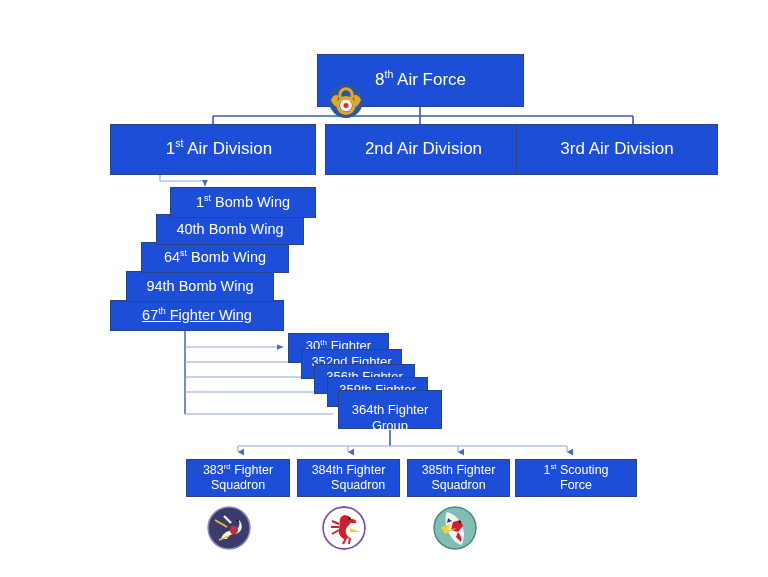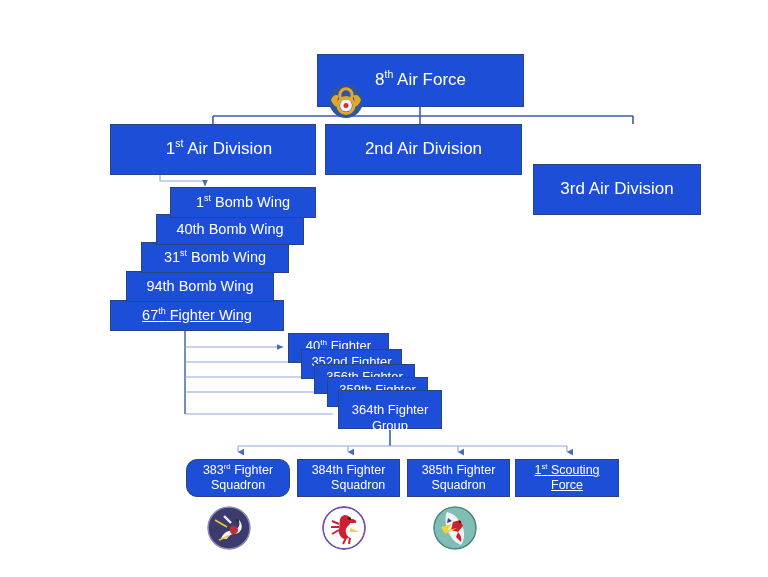--- a/index.html
+++ b/index.html
@@ -61,21 +61,21 @@
   }
 
   
   .division {
     top: 124px;
     height: 51px;
     font-size: 17px;
   }
   #div1 { left: 110px; width: 206px; padding-left: 12px; }
   #div2 { left: 325px; width: 197px; }
-  #div3 { left: 533px; width: 168px; margin-top: 40px; }
+  #div3 { left: 516px; width: 202px; }
 
   
   .wing {
     height: 31px;
     font-size: 14.5px;
   }
   #wing1 { left: 170px; top: 187px; width: 146px; z-index: 9; justify-content: center; }
   #wing2 { left: 156px; top: 214px; width: 148px; z-index: 8; }
   #wing3 { left: 141px; top: 242px; width: 148px; z-index: 7; }
   #wing4 { left: 126px; top: 271px; width: 148px; z-index: 6; }
@@ -96,24 +96,24 @@
     left: 338px; top: 390px; width: 104px; height: 39px;
     z-index: 15; align-items: center; padding-top: 16px;
   }
 
   
   .squadron {
     top: 459px;
     height: 38px;
     font-size: 12.5px;
   }
-  #sq1 { left: 186px; width: 104px; border-radius: 11px; }
+  #sq1 { left: 186px; width: 104px; }
   #sq2 { left: 297px; width: 103px; text-align: right; }
   #sq3 { left: 407px; width: 103px; text-align: center; }
-  #sq4 { left: 515px; width: 104px; text-decoration: underline; }
+  #sq4 { left: 515px; width: 122px; }
 
   
   .emblem {
     position: absolute;
     width: 44px;
     height: 44px;
     border-radius: 50%;
     top: 506px;
     overflow: hidden;
     z-index: 6;
@@ -187,31 +187,31 @@
   <span class="lbl">3rd Air Division</span>
 </div>
 
 <div class="box wing" id="wing1">
   <span class="lbl"><span>1</span><sup>st</sup><span> Bomb Wing</span></span>
 </div>
 <div class="box wing" id="wing2">
   <span class="lbl">40th Bomb Wing</span>
 </div>
 <div class="box wing" id="wing3">
-  <span class="lbl"><span>31</span><sup>st</sup><span> Bomb Wing</span></span>
+  <span class="lbl"><span>64</span><sup>st</sup><span> Bomb Wing</span></span>
 </div>
 <div class="box wing" id="wing4">
   <span class="lbl">94th Bomb Wing</span>
 </div>
 <div class="box wing" id="wing5">
   <span class="lbl"><span>67</span><sup>th</sup><span> Fighter Wing</span></span>
 </div>
 
 <div class="box fgroup" id="fg1">
-  <span class="lbl"><span>40</span><sup>th</sup><span> Fighter</span></span>
+  <span class="lbl"><span>30</span><sup>th</sup><span> Fighter</span></span>
 </div>
 <div class="box fgroup" id="fg2">
   <span class="lbl">352nd Fighter</span>
 </div>
 <div class="box fgroup" id="fg3">
   <span class="lbl">356th Fighter</span>
 </div>
 <div class="box fgroup" id="fg4">
   <span class="lbl">359th Fighter</span>
 </div>

